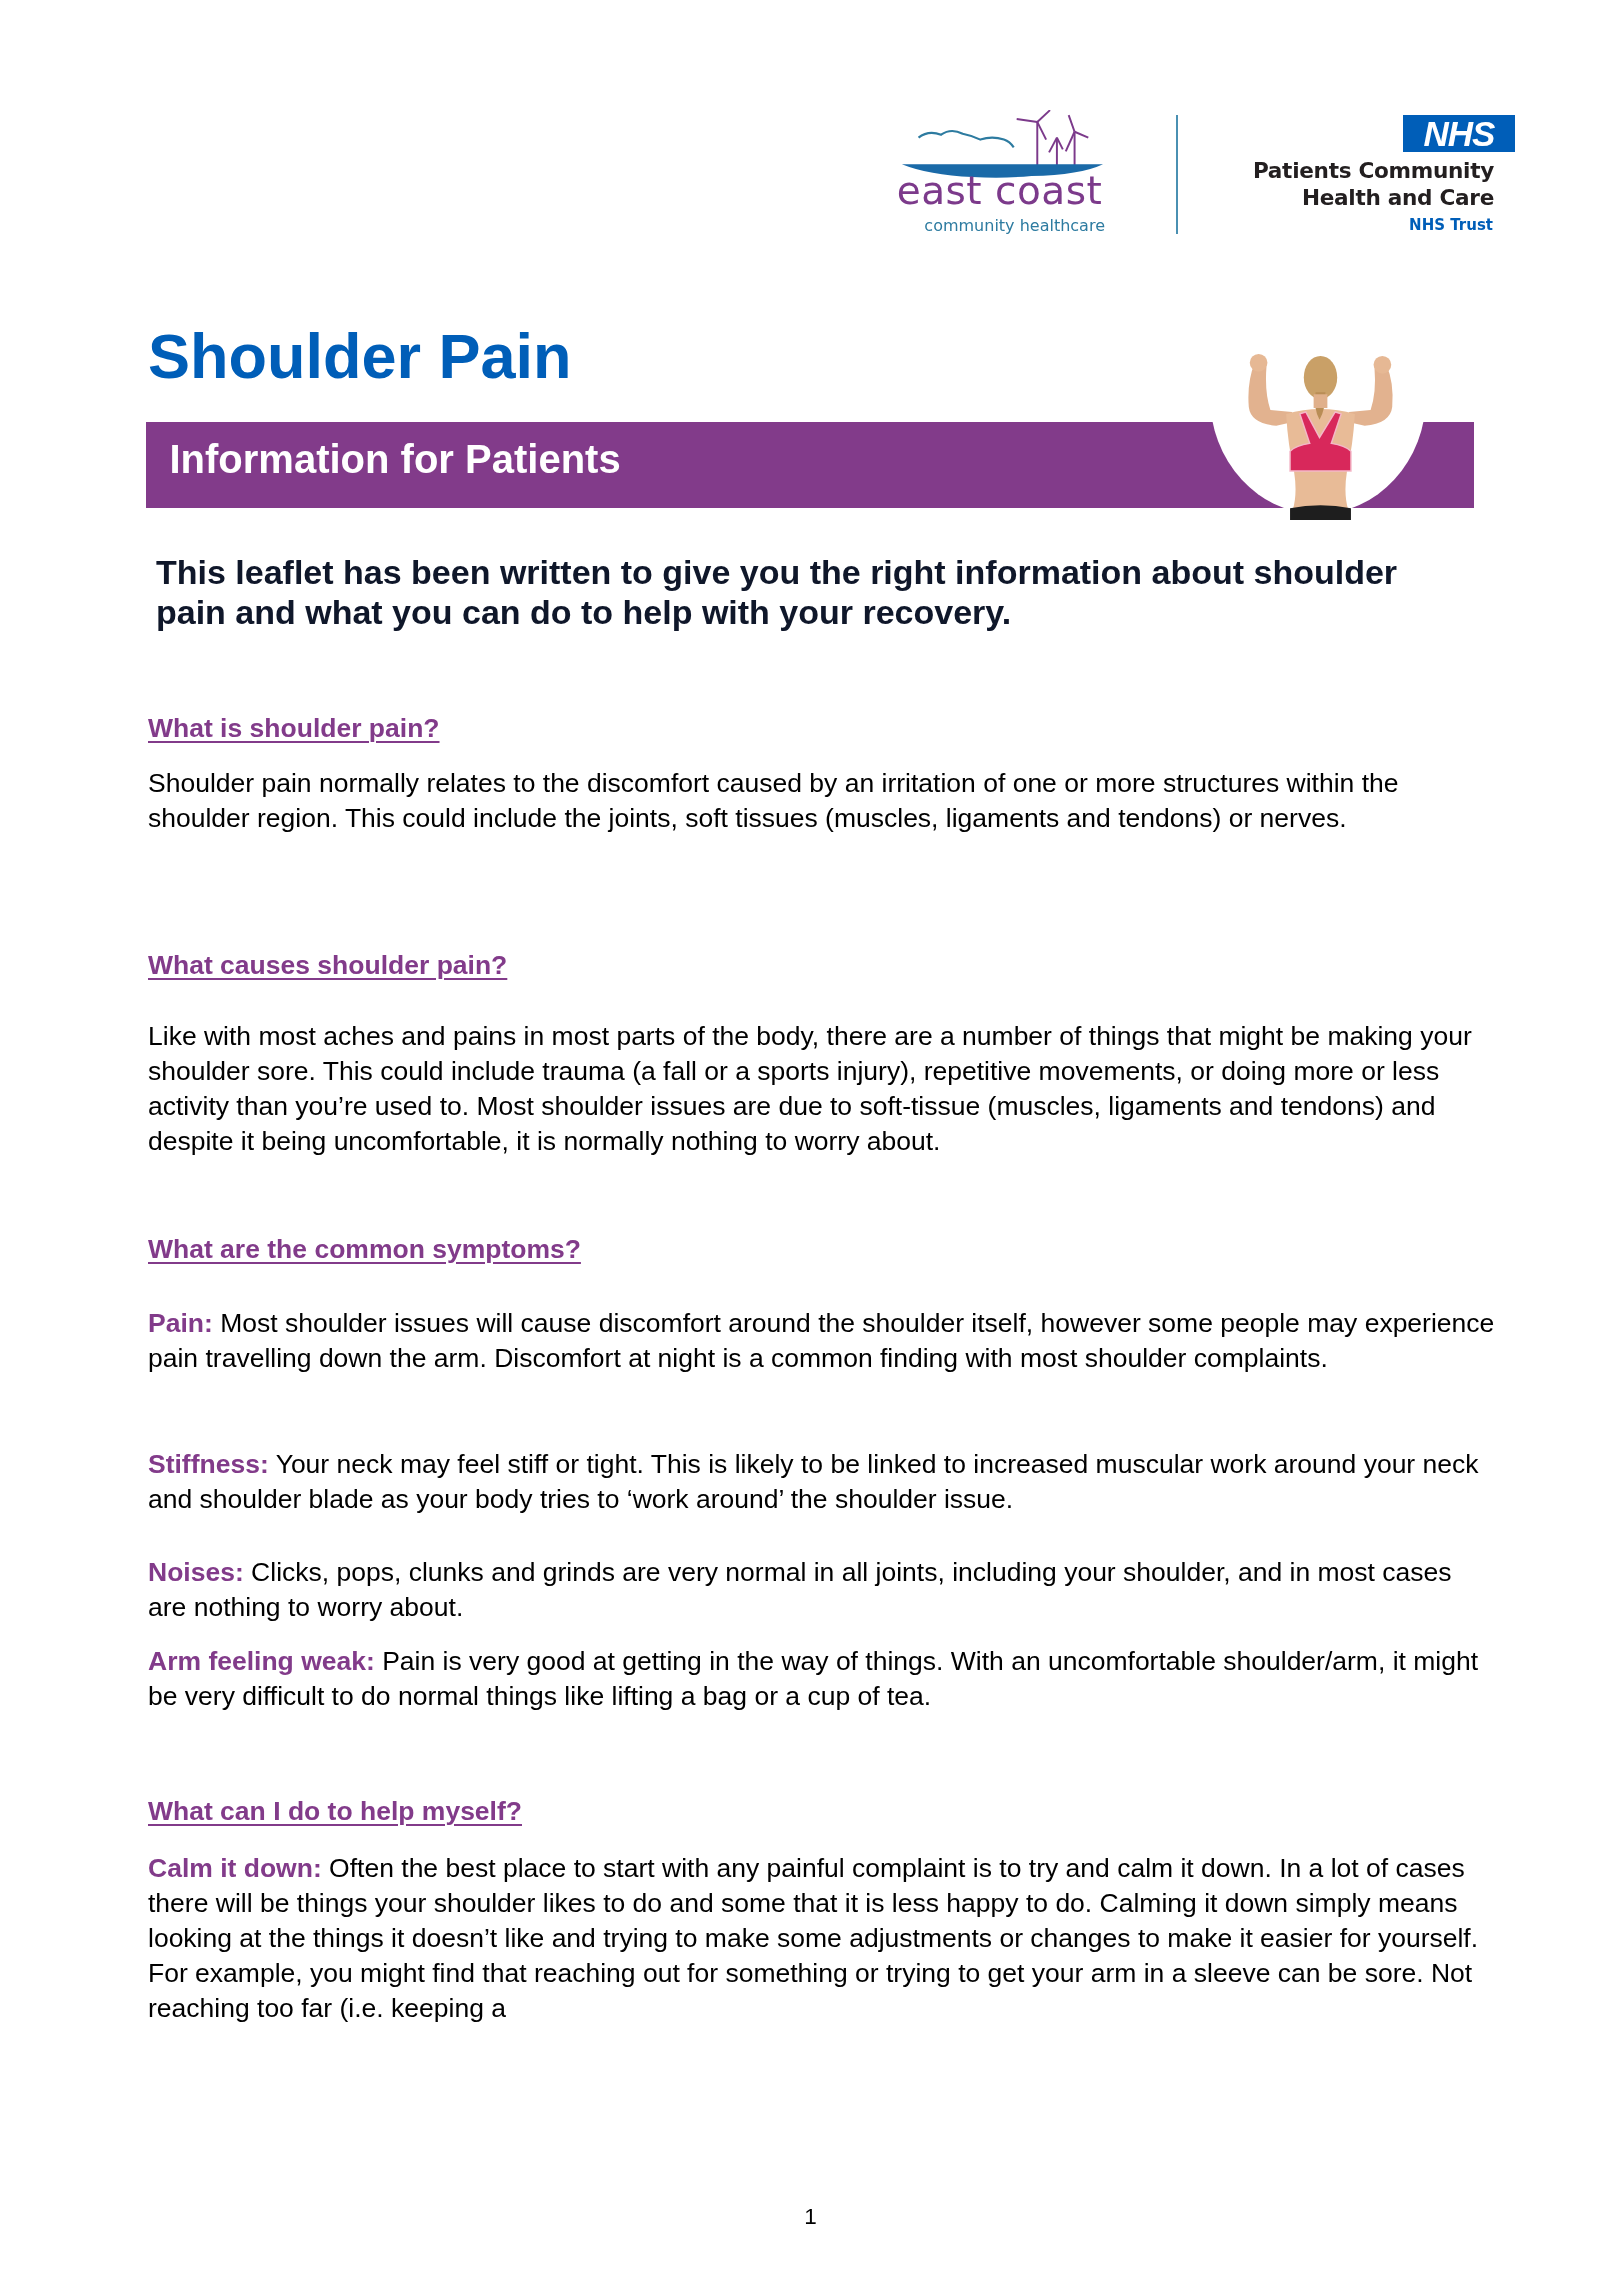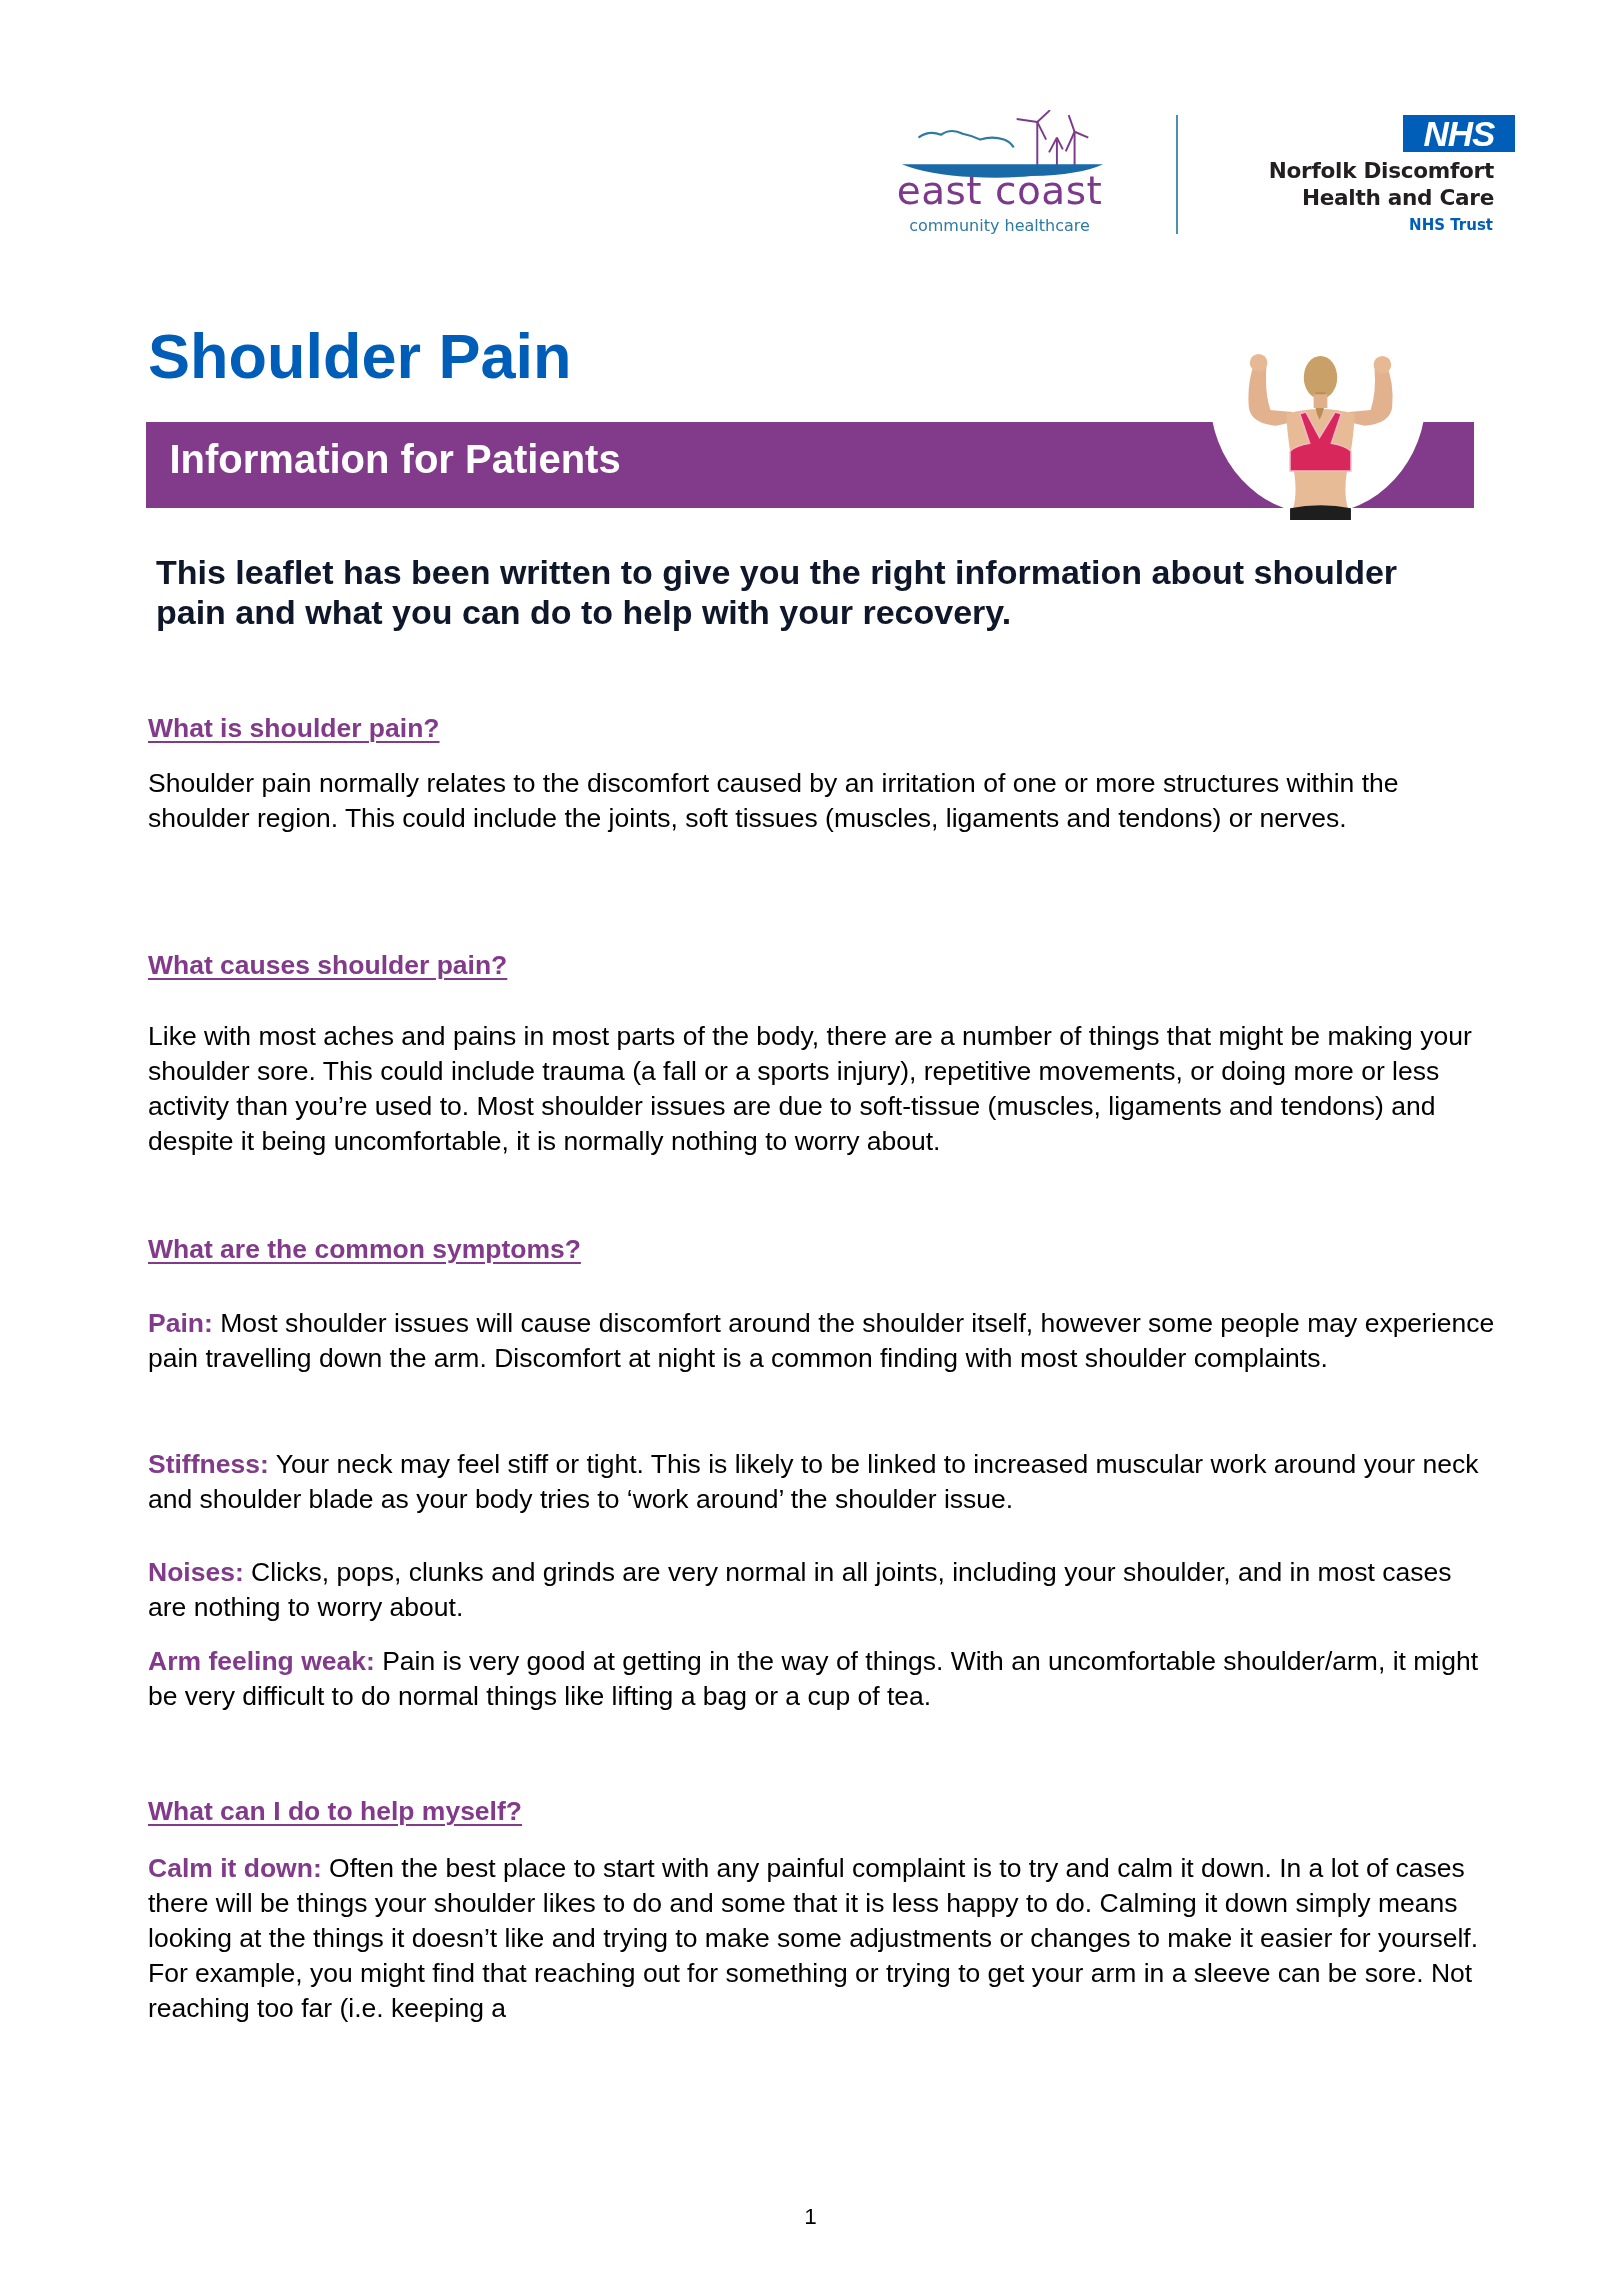--- a/index.html
+++ b/index.html
@@ -5,21 +5,21 @@
     * { margin: 0; padding: 0; box-sizing: border-box; }
     html, body { width: 1621px; height: 2293px; background: #ffffff; overflow: hidden; }
     body { position: relative; font-family: "Liberation Sans", sans-serif; color: #000; }
 
     
     .logo-block { position: absolute; left: 863px; top: 88px; width: 686px; height: 176px; background: #ffffff; }
     .ecch { position: absolute; left: 894px; top: 110px; width: 211px; height: 132px; }
     .ecch svg { position: absolute; left: 0; top: 0; }
     .ecch-name { position: absolute; left: 0; top: 59px; width: 211px; text-align: center;
       font-family: "DejaVu Sans", sans-serif; font-size: 39px; color: #7c3a8b; letter-spacing: 0.5px; line-height: 43px; }
-    .ecch-sub { position: absolute; left: 0; top: 105px; width: 211px; text-align: center;
+    .ecch-sub { position: absolute; left: 0; top: 105px; width: 211px; text-align: right;
       font-family: "DejaVu Sans", sans-serif; font-size: 16px; color: #2d7ba0; line-height: 21.6px; }
     .logo-divider { position: absolute; left: 1176px; top: 115px; width: 2px; height: 119px; background: #4a90b2; }
     .nhs-box { position: absolute; left: 1403px; top: 115px; width: 112px; height: 37px; background: #005EB8;
       color: #fff; font-family: "Liberation Sans", sans-serif; font-weight: bold; font-style: italic;
       font-size: 35px; line-height: 37px; text-align: center; letter-spacing: -1px; }
     .trust-name { position: absolute; right: 127px; top: 157px; text-align: right;
       font-family: "DejaVu Sans", sans-serif; font-weight: bold; font-size: 21.6px; line-height: 27.4px; color: #231f20; letter-spacing: -0.3px; }
     .trust-sub { position: absolute; right: 128px; top: 216px; text-align: right;
       font-family: "DejaVu Sans", sans-serif; font-weight: bold; font-size: 15px; line-height: 19.6px; color: #005EB8; }
 
@@ -66,21 +66,21 @@
     <path d="M8 55 L213 55 Q190 66 140 67 Q110 70 80 68 Q35 66 8 55 Z" fill="#1a6aa8"></path>
   </svg>
   <div class="ecch-name">east coast</div>
   <div class="ecch-sub">community healthcare</div>
 </div>
 
 <div class="logo-divider"></div>
 
 <div class="nhs-box">NHS</div>
 <div class="trust-name">
-  <div>Norfolk Discomfort</div>
+  <div>Patients Community</div>
   <div>Health and Care</div>
 </div>
 <div class="trust-sub">NHS Trust</div>
 
 <h1 class="page-title">Shoulder Pain</h1>
 
 <div class="banner">
   <div class="banner-text">Information for Patients</div>
 </div>
 <div class="banner-cutout"></div>

